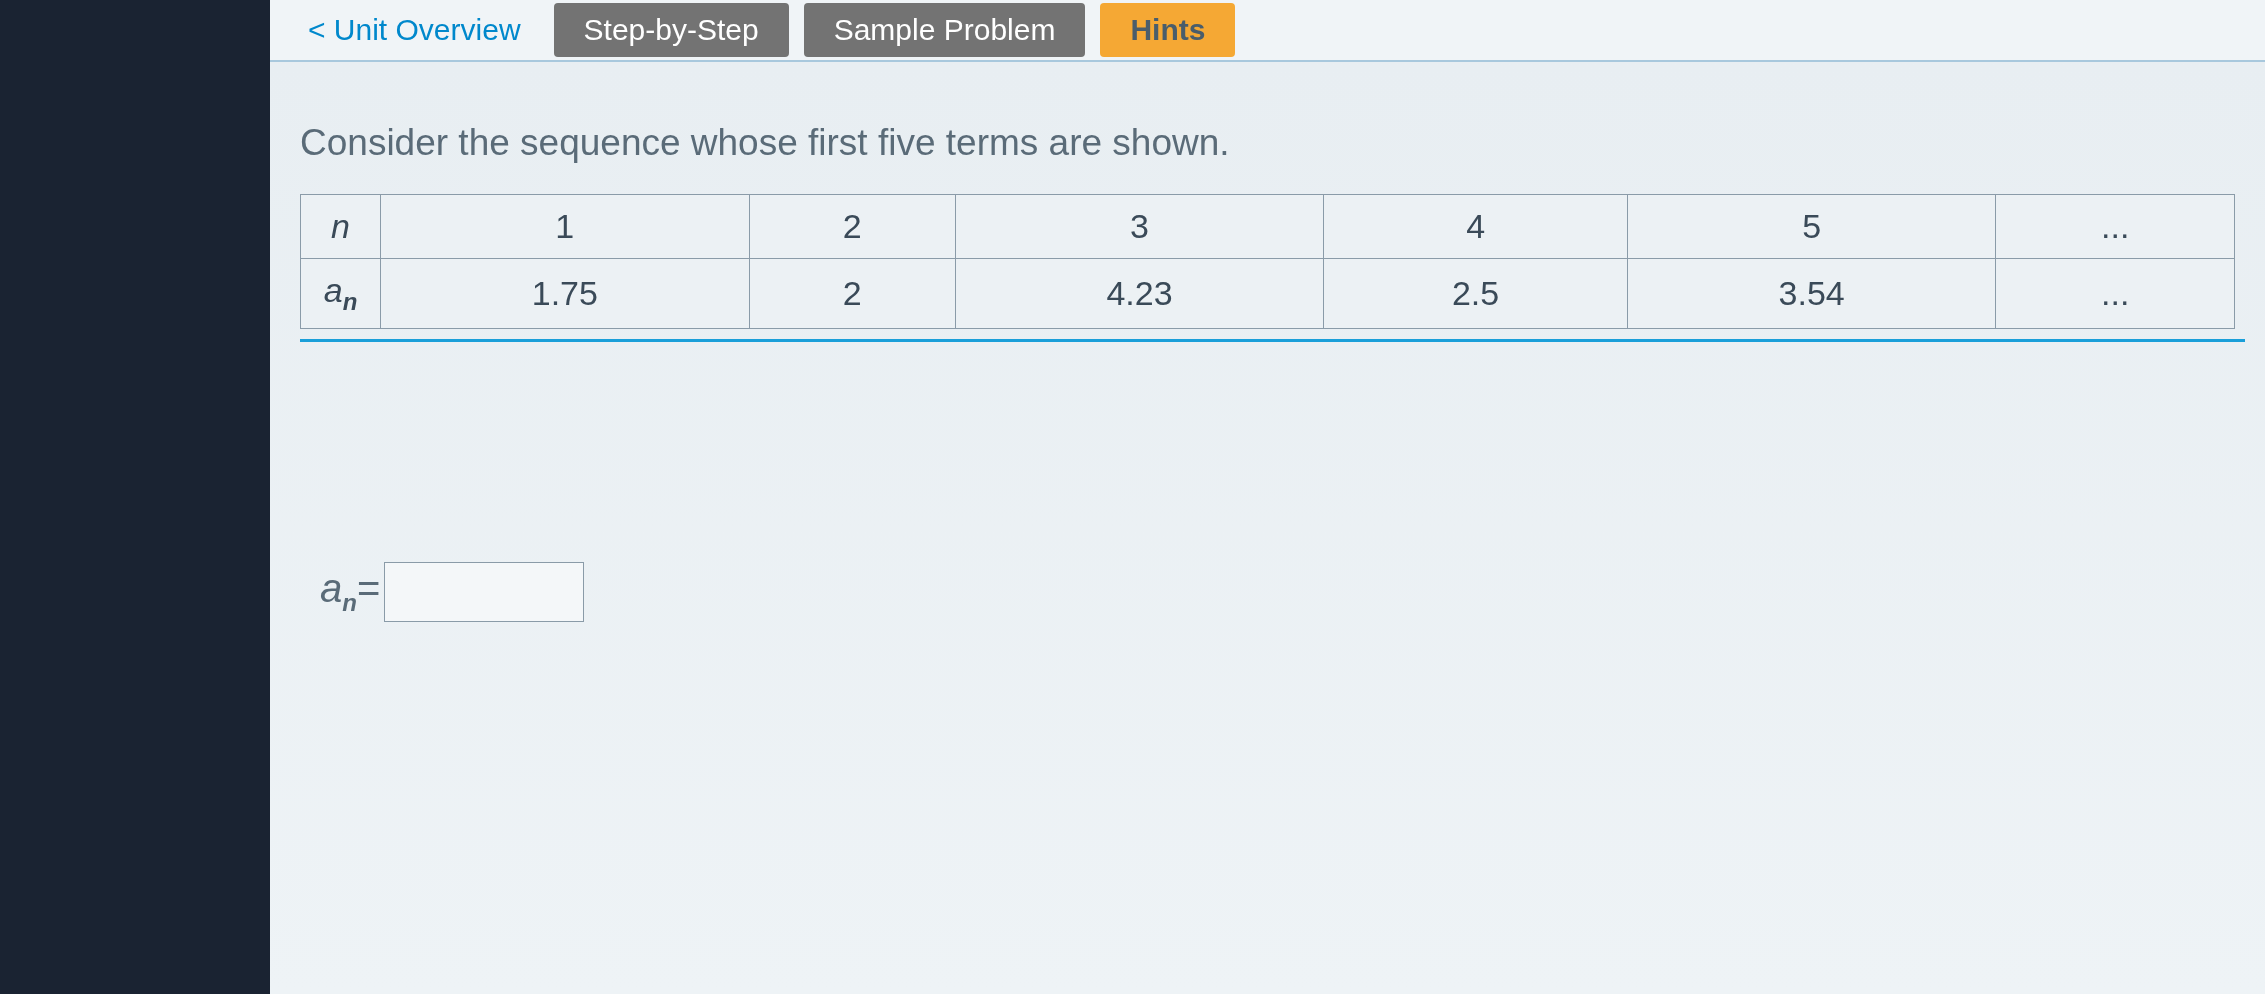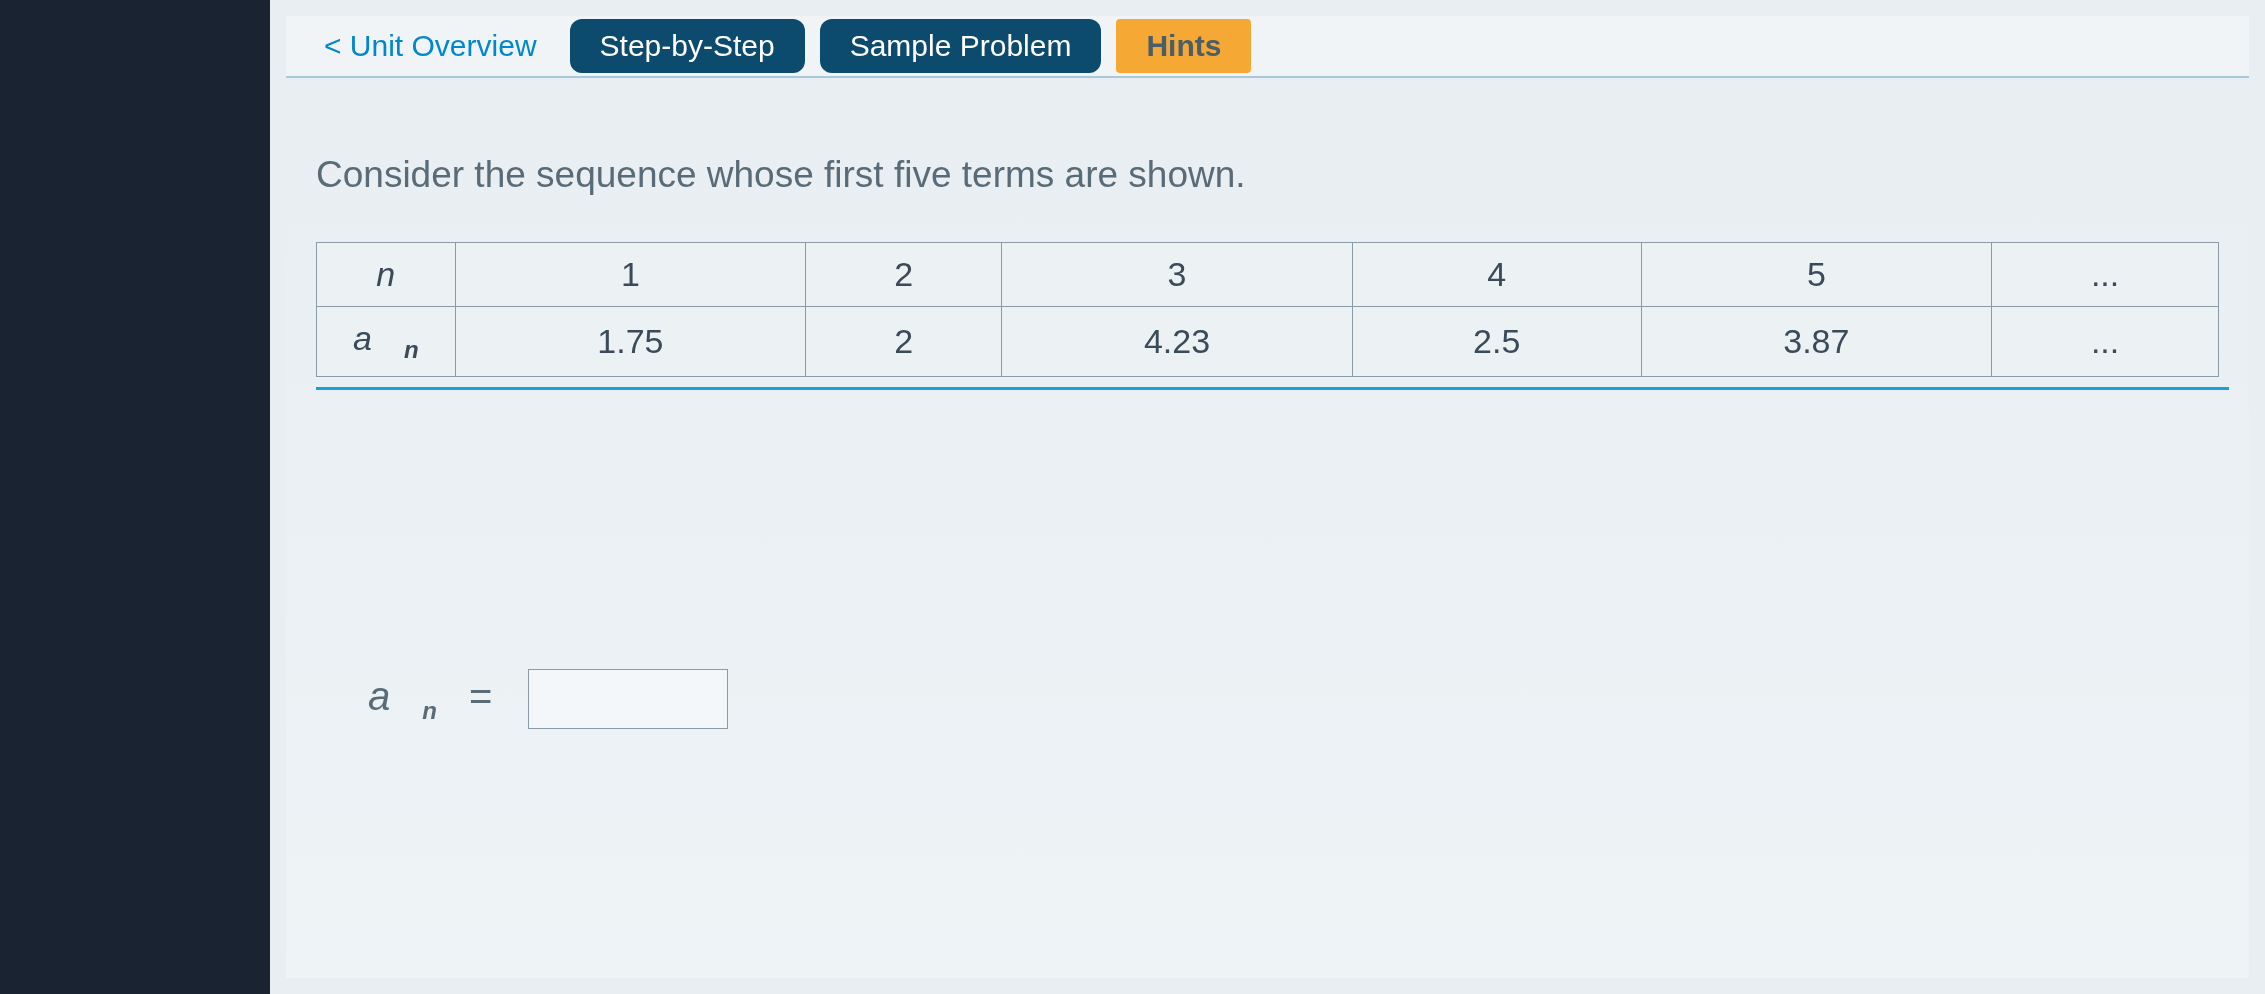--- a/index.html
+++ b/index.html
@@ -1,17 +1,17 @@
 <!DOCTYPE html>
 <html><head>
   <meta charset="utf-8">
   <style>
     * {
       margin: 0;
-      padding: 16px;
+      padding: 0;
       box-sizing: border-box;
     }
     body {
       font-family: 'Segoe UI', Arial, sans-serif;
       background: #1a2332;
       margin: 0;
       width: 2265px;
       height: 994px;
       overflow: hidden;
     }
@@ -40,27 +40,27 @@
       background: #f0f4f7;
     }
     .nav-link {
       color: #0088cc;
       font-size: 30px;
       font-weight: 400;
       text-decoration: none;
       padding: 8px 18px;
     }
     .nav-btn {
-      background: #0c4a6e;
+      background: #737373;
       color: #ffffff;
       font-size: 30px;
       font-weight: 400;
       padding: 10px 30px;
       border: none;
-      border-radius: 12px;
+      border-radius: 4px;
       cursor: pointer;
       text-align: right;
     }
     .nav-btn-hints {
       background: #f5a834;
       color: #4a5d6b;
       font-size: 30px;
       font-weight: 700;
       padding: 10px 30px;
       border: none;
@@ -172,21 +172,21 @@
         <td>...</td>
       </tr>
       <tr>
         <td class="row-header">
           <span class="italic-a">a</span><span class="sub">n</span>
         </td>
         <td>1.75</td>
         <td>2</td>
         <td>4.23</td>
         <td>2.5</td>
-        <td>3.87</td>
+        <td>3.54</td>
         <td>...</td>
       </tr>
     </tbody>
       </table>
 
     <hr class="divider">
 
 
     <div class="answer-area">
       <span class="formula-label">

